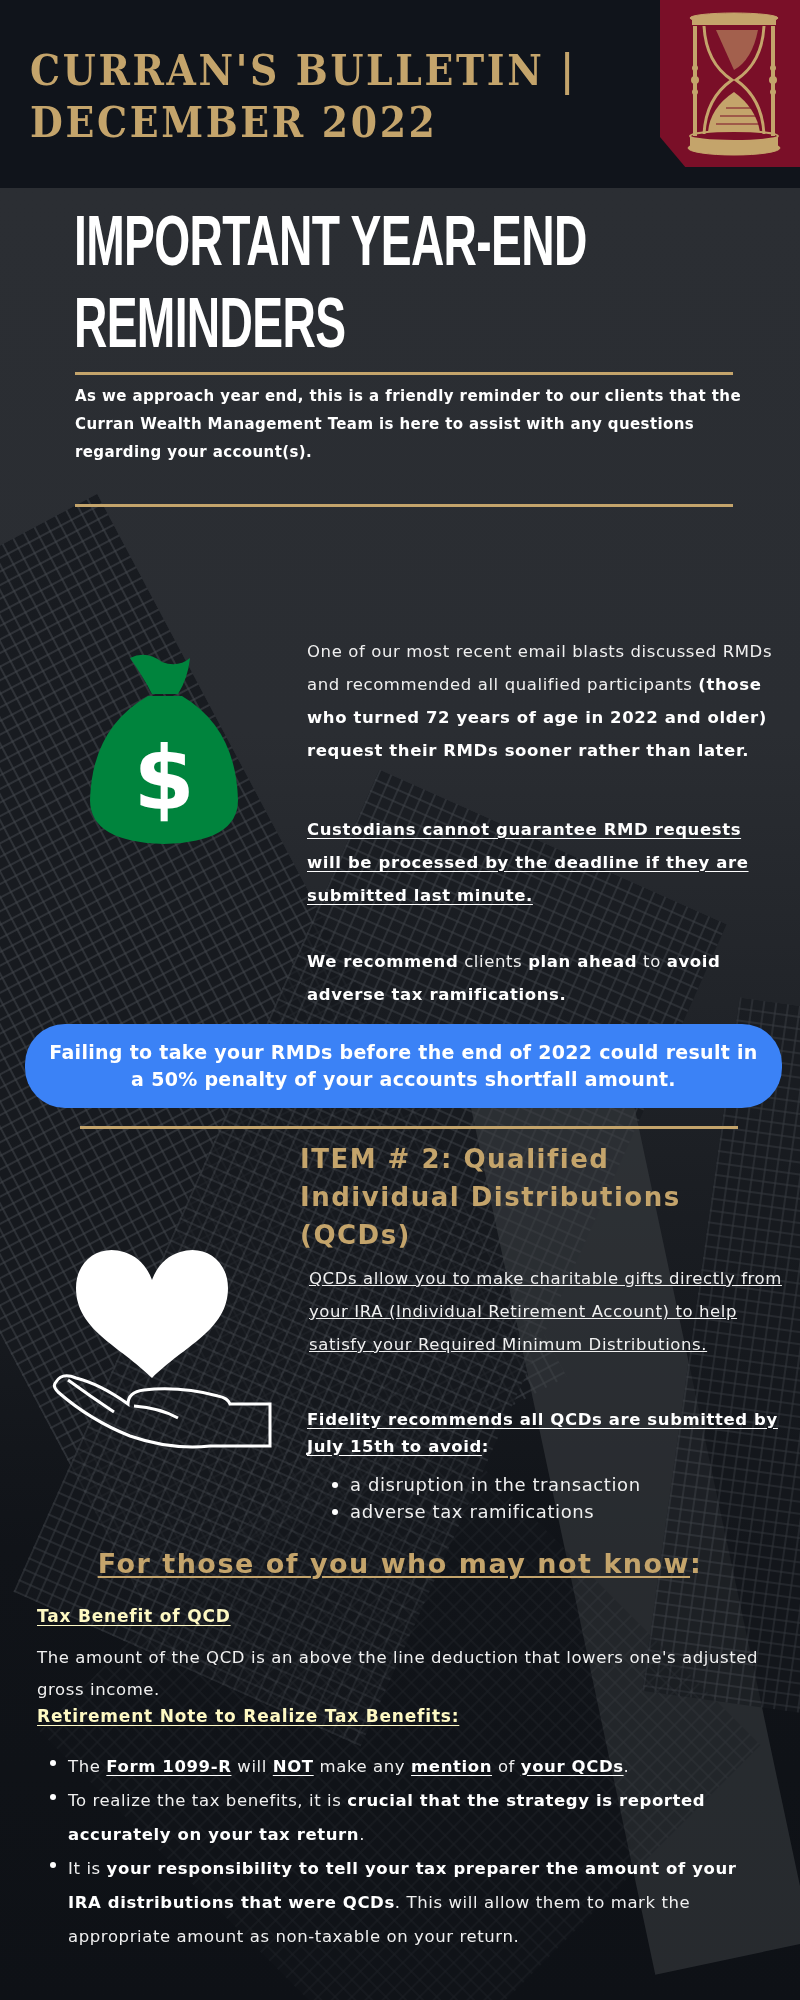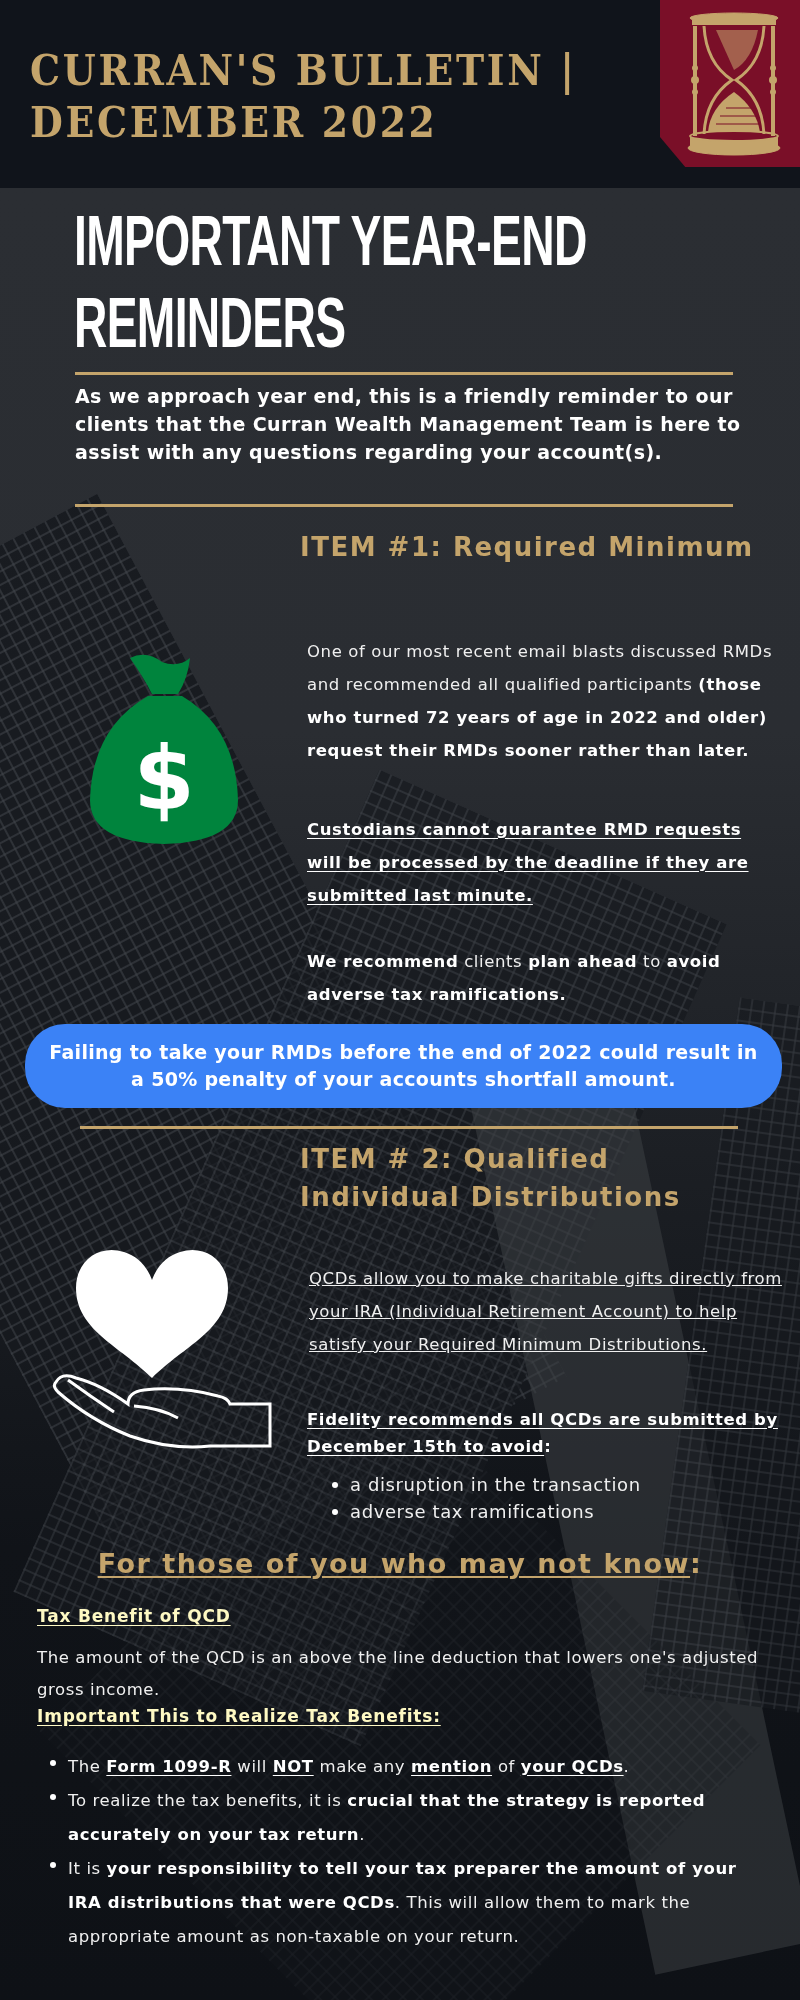--- a/index.html
+++ b/index.html
@@ -60,21 +60,21 @@
     font-size: 70px; line-height: 82px; color: #ffffff;
     transform: scaleX(0.66); transform-origin: left top; letter-spacing: -1px;
   }
   .main-title span { display: block; white-space: nowrap; }
   .rule {
     position: absolute; height: 3px; background: #c4a46b;
   }
   .intro {
     position: absolute; left: 75px; top: 382px; width: 670px;
     font-family: "DejaVu Sans", sans-serif; font-weight: bold;
-    font-size: 19px; line-height: 28px; letter-spacing: 0.4px;
+    font-size: 15px; line-height: 28px; letter-spacing: 0.4px;
   }
 
   .item-heading {
     position: absolute; font-family: "DejaVu Sans", sans-serif; font-weight: bold;
     color: #c4a46b; font-size: 26px; line-height: 38px; letter-spacing: 1.5px;
   }
   .body-text {
     position: absolute; font-family: "DejaVu Sans", sans-serif;
     font-size: 16.5px; line-height: 33px; letter-spacing: 0.6px; color: #f0f0f0;
     font-weight: normal;
@@ -158,21 +158,20 @@
 
 <div class="main-title">
   <span>IMPORTANT YEAR-END</span>
   <span>REMINDERS</span>
 </div>
 <div class="rule" style="left:75px; top:372px; width:658px;"></div>
 <div class="intro">As we approach year end, this is a friendly reminder to our clients that the Curran Wealth Management Team is here to assist with any questions regarding your account(s).</div>
 <div class="rule" style="left:75px; top:504px; width:658px;"></div>
 
 <div class="item-heading" style="left:300px; top:528px; width:490px;">
-  <div>ITEM #1: Required Minimum</div>
 </div>
 
 <svg style="position:absolute; left:86px; top:650px;" width="156" height="196" viewBox="0 0 156 196">
   <path d="M44 8 Q60 0 76 12 Q92 18 104 8 Q102 28 92 44 L66 44 Q58 28 44 8 Z" fill="#00843d"></path>
   <path d="M62 46 L96 46 Q150 78 152 150 Q152 192 78 194 Q4 192 4 150 Q6 78 62 46 Z" fill="#00843d"></path>
   <text x="78" y="158" text-anchor="middle" font-family="DejaVu Sans, sans-serif" font-weight="bold" font-size="88" fill="#ffffff">$</text>
 </svg>
 
 <div class="body-text" style="left:307px; top:615px; width:470px;margin-top:20px;">
   <span>One of our most recent email blasts discussed RMDs and recommended all qualified participants </span><b>(those who turned 72 years of age in 2022 and older) request their RMDs sooner rather than later.</b>
@@ -185,49 +184,50 @@
 </div>
 
 <div class="alert">
   <span>Failing to take your RMDs before the end of 2022 could result in a 50% penalty of your accounts shortfall amount.</span>
 </div>
 <div class="rule" style="left:80px; top:1126px; width:658px;"></div>
 
 <div class="item-heading" style="left:300px; top:1140px; width:490px;">
   <div>ITEM # 2: Qualified</div>
   <div>Individual Distributions</div>
+  <div>(QCDs)</div>
 </div>
 
 <svg style="position:absolute; left:50px; top:1246px;" width="224" height="204" viewBox="0 0 224 204">
   <path d="M102 132 C70 100 26 84 26 42 C26 14 50 -2 74 6 C88 10 98 22 102 34 C106 22 116 10 130 6 C154 -2 178 14 178 42 C178 84 134 100 102 132 Z" fill="#ffffff"></path>
   <path d="M6 136 Q12 126 26 132 Q50 138 78 158 Q78 146 94 144 Q130 140 168 150 Q178 152 180 158 L220 158 L220 200 L160 200 Q120 204 80 190 Q40 174 8 146 Q2 140 6 136 Z" fill="none" stroke="#ffffff" stroke-width="3"></path>
   <path d="M18 134 Q40 150 64 166 M84 160 Q110 162 128 172" fill="none" stroke="#ffffff" stroke-width="3"></path>
 </svg>
 
 <div class="body-text" style="left:309px; top:1262px; width:480px;text-decoration:underline;">
   <span>QCDs allow you to make charitable gifts directly from your IRA (Individual Retirement Account) to help satisfy your Required Minimum Distributions.</span>
 </div>
 <div class="body-text" style="left:307px; top:1406px; width:480px; line-height:27px;">
-  <b class="u">Fidelity recommends all QCDs are submitted by December 15th to avoid</b><b>:</b>
+  <b class="u">Fidelity recommends all QCDs are submitted by July 15th to avoid</b><b>:</b>
 </div>
 <ul class="bullets body-text" style="left:328px; top:1471px; width:460px; line-height:27px; font-size:18px;">
   <li>a disruption in the transaction</li>
   <li>adverse tax ramifications</li>
 </ul>
 
 <div class="know-title">
   <span class="u">For those of you who may not know</span><span>:</span>
 </div>
 
 <div class="sub-heading" style="top:1606px;">Tax Benefit of QCD</div>
 <div class="body-text" style="left:37px; top:1642px; width:730px; line-height:32px; font-size:16.5px;">
   <span>The amount of the QCD is an above the line deduction that lowers one's adjusted gross income.</span>
 </div>
 
-<div class="sub-heading" style="top:1706px;">Important This to Realize Tax Benefits:</div>
+<div class="sub-heading" style="top:1706px;">Retirement Note to Realize Tax Benefits:</div>
 
 <ul class="bullets body-text" style="left:46px; top:1750px; width:720px; line-height:34px; font-size:16.5px;">
   <li>
     <span>The </span><b class="u">Form 1099-R</b><span> will </span><b class="u">NOT</b><span> make any </span><b class="u">mention</b><span> of </span><b class="u">your QCDs</b><span>.</span>
   </li>
   <li>
     <span>To realize the tax benefits, it is </span><b>crucial that the strategy is reported accurately on your tax return</b><span>.</span>
   </li>
   <li>
     <span>It is </span><b>your responsibility to tell your tax preparer the amount of your IRA distributions that were QCDs</b><span>. This will allow them to mark the appropriate amount as non-taxable on your return.</span>

